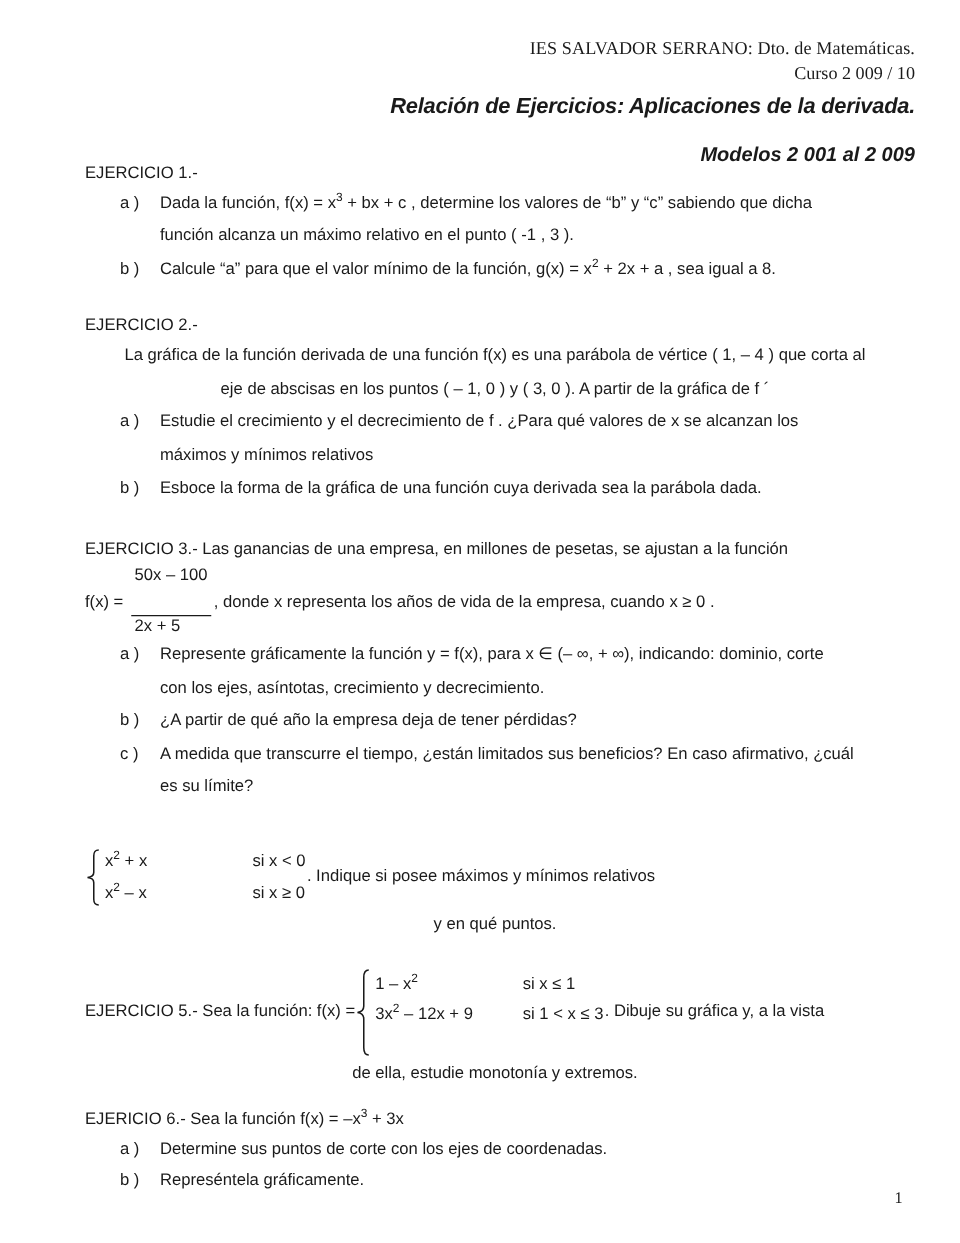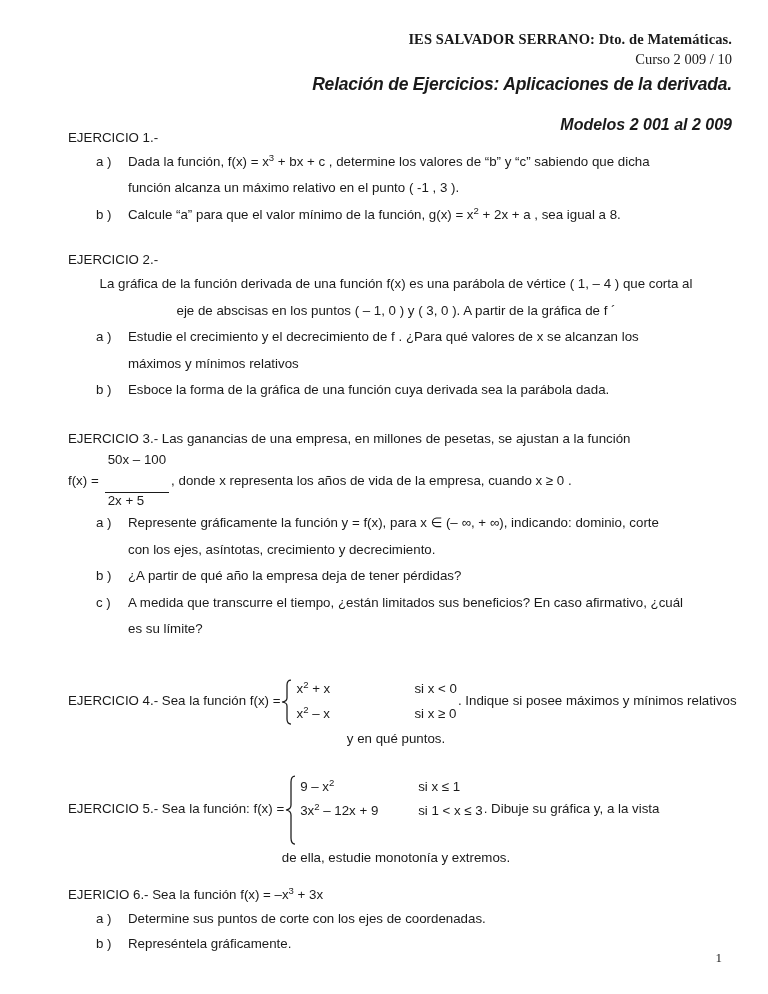--- a/index.html
+++ b/index.html
@@ -27,21 +27,21 @@
   .header {
     position: absolute;
     top: 30px;
     right: 36px;
     text-align: right;
     line-height: 1.32;
   }
   .hdr-school {
     font-family: "Liberation Serif", serif;
     font-size: 14.5px;
-    font-weight: bold;
+    font-weight: normal;
     letter-spacing: 0.1px;
   }
   .hdr-course {
     font-family: "Liberation Serif", serif;
     font-size: 14.5px;
     margin-top: 1px;
   }
   .hdr-title {
     font-size: 17.5px;
     font-style: italic;
@@ -239,21 +239,20 @@
           <span class="item-label"></span>
           <span class="item-text nojust">es su límite?</span>
         </div>
       </div>
     </div>
 
     <div class="gap-lg"></div>
 
     <div class="ex-block">
       <div class="pw-wrap">
-        <span class="pw-lead">EJERCICIO 4.- Sea la función  f(x) =</span>
         <span class="piece">
           <span class="brace">
             <svg width="11" height="46" viewBox="0 0 11 46" aria-hidden="true">
               <path d="M10 1 C6.5 1 6 3 6 6 L6 19 C6 21.6 4.6 22.6 1 23 C4.6 23.4 6 24.4 6 27 L6 40 C6 43 6.5 45 10 45" fill="none" stroke="#1a1a1a" stroke-width="1.25"></path>
             </svg>
           </span>
           <span class="cases">
             <span class="case-row">
               <span class="case-expr"><span>x</span><sup>2</sup><span> + x</span></span>
               <span class="case-cond">si  x &lt; 0</span>
@@ -275,21 +274,21 @@
       <div class="pw-wrap">
         <span class="pw-lead">EJERCICIO 5.- Sea la función: f(x) =</span>
         <span class="piece">
           <span class="brace">
             <svg width="11" height="70" viewBox="0 0 11 70" aria-hidden="true">
               <path d="M10 1 C6.5 1 6 3.5 6 7 L6 30 C6 33 4.6 34.4 1 35 C4.6 35.6 6 37 6 40 L6 63 C6 66.5 6.5 69 10 69" fill="none" stroke="#1a1a1a" stroke-width="1.25"></path>
             </svg>
           </span>
           <span class="cases">
             <span class="case-row">
-              <span class="case-expr"><span>9 – x</span><sup>2</sup><span></span></span>
+              <span class="case-expr"><span>1 – x</span><sup>2</sup><span></span></span>
               <span class="case-cond">si   x ≤ 1</span>
             </span>
             <span class="case-row">
               <span class="case-expr"><span>3x</span><sup>2</sup><span> – 12x + 9</span></span>
               <span class="case-cond">si   1 &lt; x ≤ 3</span>
             </span>
           </span>
         </span>
         <span class="pw-tail">. Dibuje su gráfica y, a la vista</span>
       </div>

